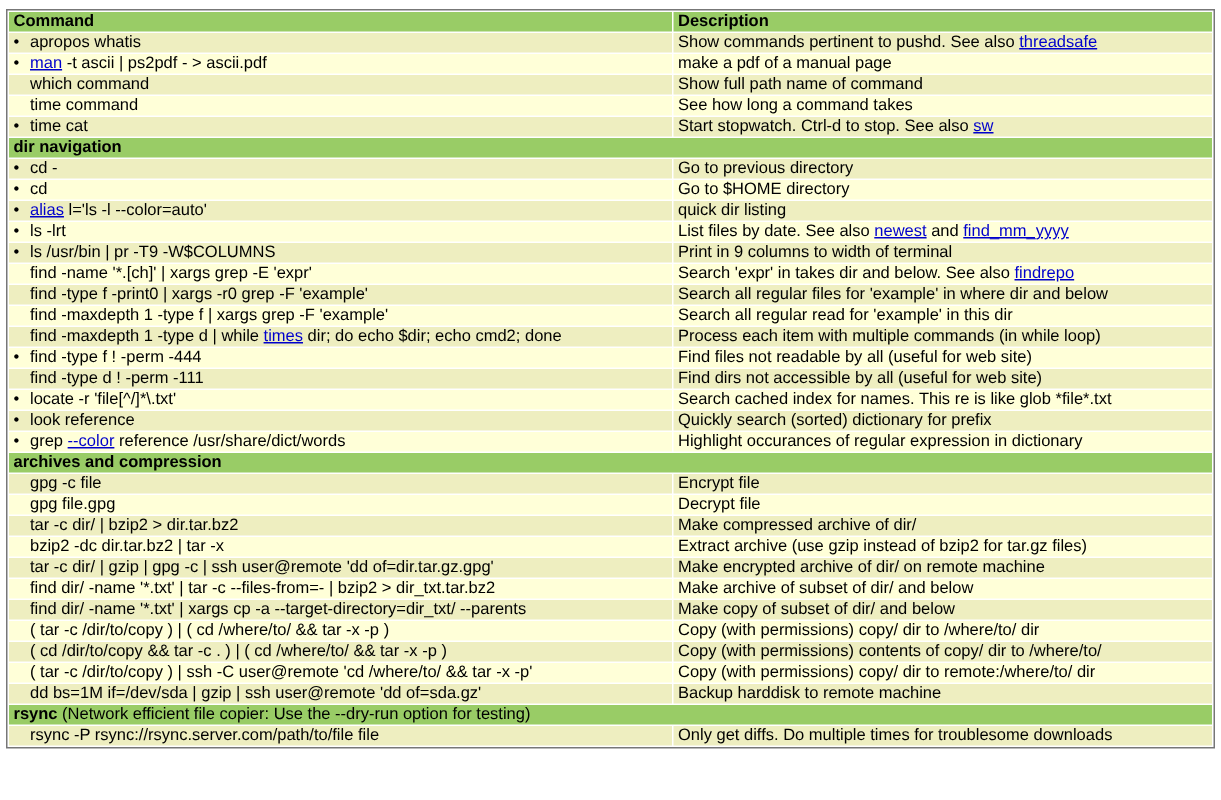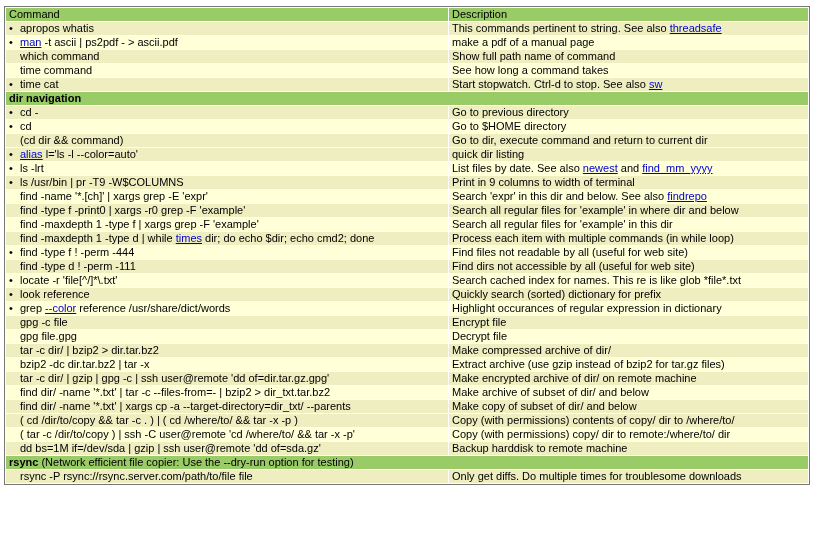--- a/index.html
+++ b/index.html
@@ -19,21 +19,21 @@
   }
   .page{padding:6px 4px 0 4px;}
   table{
     border-collapse:separate;border-spacing:1px;background:var(--grid);
     border:1px solid var(--table-border);width:806px;table-layout:fixed;
   }
   th,td{
     padding:0 3px;line-height:13px;height:13px;text-align:left;vertical-align:top;
     white-space:nowrap;overflow:hidden;
   }
-  th{background:var(--header-bg);font-weight:normal;}
+  th{background:var(--header-bg);font-weight:bold;}
   td.section{background:var(--header-bg);}
   tr.dark td{background:var(--row-dark);margin-top:26px;}
   tr.light td{background:var(--row-light);}
   a{color:var(--link);text-decoration:underline;cursor:pointer;}
   .b{font-weight:bold;}
   .bullet{display:inline-block;width:11px;}
 </style>
 </head>
 <body>
 
@@ -45,21 +45,21 @@
     </colgroup>
     <thead>
       <tr>
         <th>Command</th>
         <th>Description</th>
       </tr>
     </thead>
     <tbody>
         <tr class="dark">
           <td><span class="bullet">•</span><span>apropos whatis</span></td>
-          <td><span>This commands pertinent to string. See also </span><a href="#">threadsafe</a></td>
+          <td><span>Show commands pertinent to pushd. See also </span><a href="#">threadsafe</a></td>
         </tr>
         <tr class="light">
           <td><span class="bullet">•</span><a href="#">man</a><span> -t ascii | ps2pdf - &gt; ascii.pdf</span></td>
           <td><span>make a pdf of a manual page</span></td>
         </tr>
         <tr class="dark">
           <td><span class="bullet"></span><span>which command</span></td>
           <td><span>Show full path name of command</span></td>
         </tr>
         <tr class="light">
@@ -75,46 +75,42 @@
         </tr>
         <tr class="dark">
           <td><span class="bullet">•</span><span>cd -</span></td>
           <td><span>Go to previous directory</span></td>
         </tr>
         <tr class="light">
           <td><span class="bullet">•</span><span>cd</span></td>
           <td><span>Go to $HOME directory</span></td>
         </tr>
         <tr class="dark">
-          <td><span class="bullet"></span><span>(cd dir &amp;&amp; command)</span></td>
-          <td><span>Go to dir, execute command and return to current dir</span></td>
-        </tr>
-        <tr class="dark">
           <td><span class="bullet">•</span><a href="#">alias</a><span> l='ls -l --color=auto'</span></td>
           <td><span>quick dir listing</span></td>
         </tr>
         <tr class="light">
           <td><span class="bullet">•</span><span>ls -lrt</span></td>
           <td><span>List files by date. See also </span><a href="#">newest</a><span> and </span><a href="#">find_mm_yyyy</a></td>
         </tr>
         <tr class="dark">
           <td><span class="bullet">•</span><span>ls /usr/bin | pr -T9 -W$COLUMNS</span></td>
           <td><span>Print in 9 columns to width of terminal</span></td>
         </tr>
         <tr class="light">
           <td><span class="bullet"></span><span>find -name '*.[ch]' | xargs grep -E 'expr'</span></td>
-          <td><span>Search 'expr' in this dir and below. See also </span><a href="#">findrepo</a></td>
+          <td><span>Search 'expr' in takes dir and below. See also </span><a href="#">findrepo</a></td>
         </tr>
         <tr class="dark">
           <td><span class="bullet"></span><span>find -type f -print0 | xargs -r0 grep -F 'example'</span></td>
           <td><span>Search all regular files for 'example' in where dir and below</span></td>
         </tr>
         <tr class="light">
           <td><span class="bullet"></span><span>find -maxdepth 1 -type f | xargs grep -F 'example'</span></td>
-          <td><span>Search all regular files for 'example' in this dir</span></td>
+          <td><span>Search all regular read for 'example' in this dir</span></td>
         </tr>
         <tr class="dark">
           <td><span class="bullet"></span><span>find -maxdepth 1 -type d | while </span><a href="#">times</a><span> dir; do echo $dir; echo cmd2; done</span></td>
           <td><span>Process each item with multiple commands (in while loop)</span></td>
         </tr>
         <tr class="light">
           <td><span class="bullet">•</span><span>find -type f ! -perm -444</span></td>
           <td><span>Find files not readable by all (useful for web site)</span></td>
         </tr>
         <tr class="dark">
@@ -125,20 +121,23 @@
           <td><span class="bullet">•</span><span>locate -r 'file[^/]*\.txt'</span></td>
           <td><span>Search cached index for names. This re is like glob *file*.txt</span></td>
         </tr>
         <tr class="dark">
           <td><span class="bullet">•</span><span>look reference</span></td>
           <td><span>Quickly search (sorted) dictionary for prefix</span></td>
         </tr>
         <tr class="light">
           <td><span class="bullet">•</span><span>grep </span><a href="#">--color</a><span> reference /usr/share/dict/words</span></td>
           <td><span>Highlight occurances of regular expression in dictionary</span></td>
+        </tr>
+        <tr>
+          <td colspan="2" class="section"><span class="b">archives and compression</span></td>
         </tr>
         <tr class="dark">
           <td><span class="bullet"></span><span>gpg -c file</span></td>
           <td><span>Encrypt file</span></td>
         </tr>
         <tr class="light">
           <td><span class="bullet"></span><span>gpg file.gpg</span></td>
           <td><span>Decrypt file</span></td>
         </tr>
         <tr class="dark">
@@ -154,20 +153,24 @@
           <td><span>Make encrypted archive of dir/ on remote machine</span></td>
         </tr>
         <tr class="light">
           <td><span class="bullet"></span><span>find dir/ -name '*.txt' | tar -c --files-from=- | bzip2 &gt; dir_txt.tar.bz2</span></td>
           <td><span>Make archive of subset of dir/ and below</span></td>
         </tr>
         <tr class="dark">
           <td><span class="bullet"></span><span>find dir/ -name '*.txt' | xargs cp -a --target-directory=dir_txt/ --parents</span></td>
           <td><span>Make copy of subset of dir/ and below</span></td>
         </tr>
+        <tr class="light">
+          <td><span class="bullet"></span><span>( tar -c /dir/to/copy ) | ( cd /where/to/ &amp;&amp; tar -x -p )</span></td>
+          <td><span>Copy (with permissions) copy/ dir to /where/to/ dir</span></td>
+        </tr>
         <tr class="dark">
           <td><span class="bullet"></span><span>( cd /dir/to/copy &amp;&amp; tar -c . ) | ( cd /where/to/ &amp;&amp; tar -x -p )</span></td>
           <td><span>Copy (with permissions) contents of copy/ dir to /where/to/</span></td>
         </tr>
         <tr class="light">
           <td><span class="bullet"></span><span>( tar -c /dir/to/copy ) | ssh -C user@remote 'cd /where/to/ &amp;&amp; tar -x -p'</span></td>
           <td><span>Copy (with permissions) copy/ dir to remote:/where/to/ dir</span></td>
         </tr>
         <tr class="dark">
           <td><span class="bullet"></span><span>dd bs=1M if=/dev/sda | gzip | ssh user@remote 'dd of=sda.gz'</span></td>

